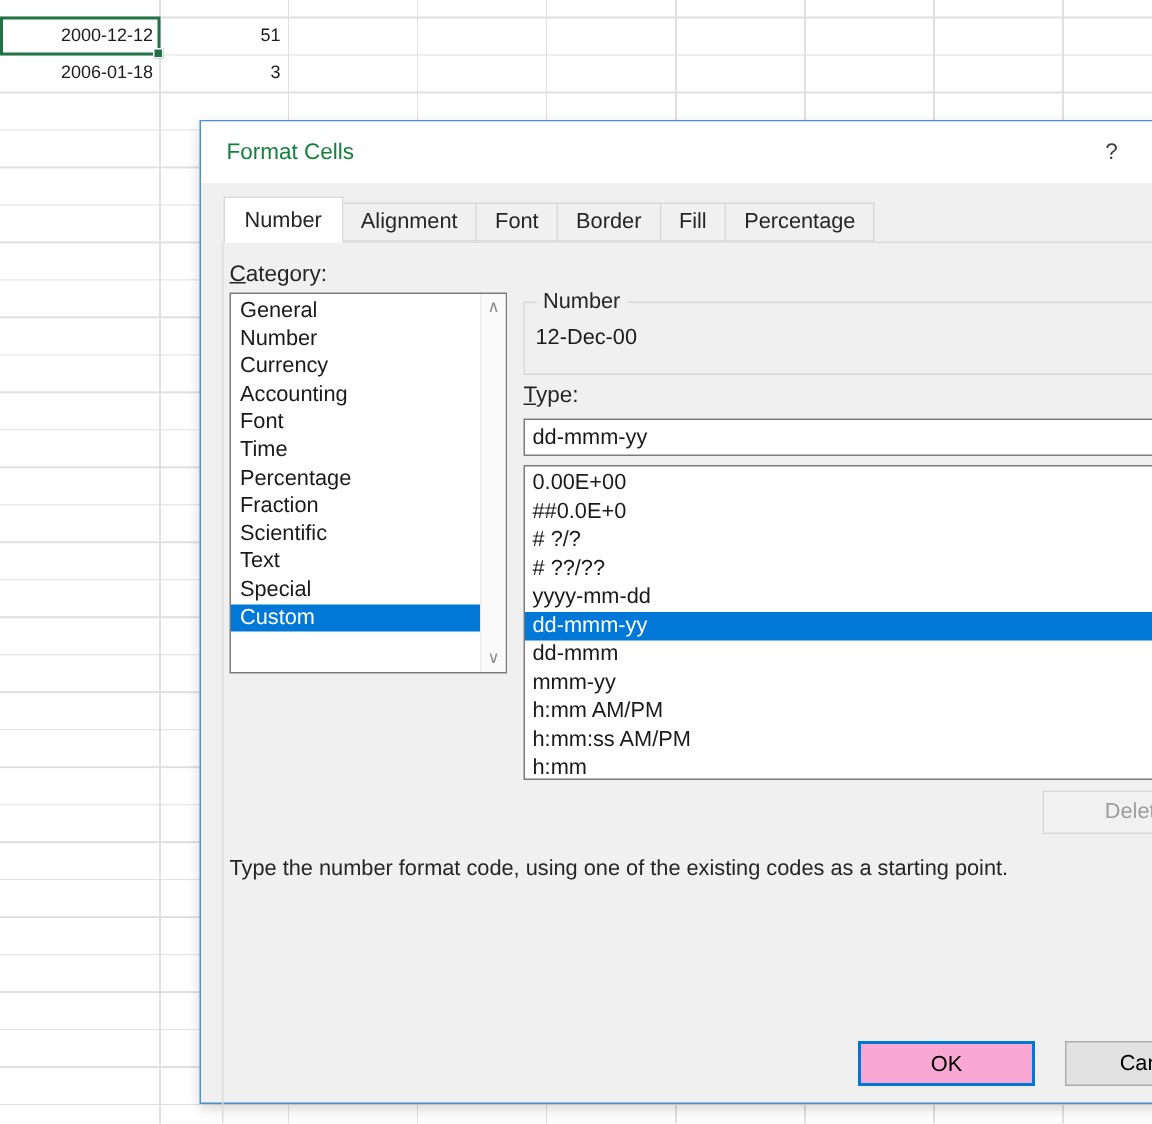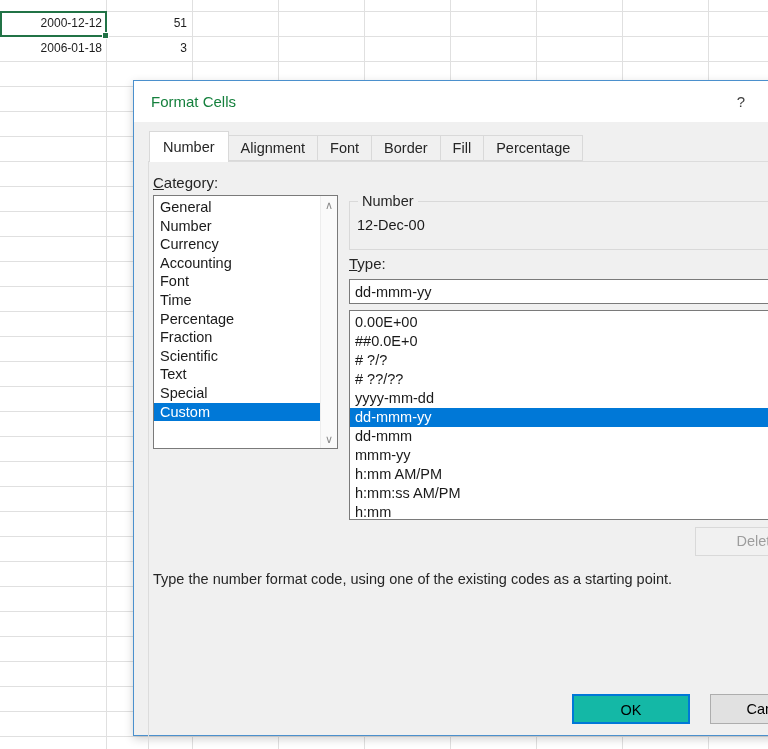--- a/index.html
+++ b/index.html
@@ -70,21 +70,21 @@
     font-family:"Liberation Sans",sans-serif;}
   #type-list{position:absolute;left:215px;top:229px;width:450px;height:210px;background:#fff;
     border:1px solid #7a7a7a;overflow:hidden;padding-top:2px;}
   .type-item{height:19px;line-height:19px;padding-left:5px;font-size:14.5px;color:#1a1a1a;white-space:nowrap;}
   .type-item.selected{background:var(--sel-blue);color:#fff;}
 
   .btn{position:absolute;height:30px;text-align:center;line-height:28px;font-size:14.5px;}
   #delete-btn{left:561px;top:446px;width:125px;height:29px;line-height:27px;
     background:#f1f1f1;border:1px solid #d9d9d9;color:#9d9d9d;}
   #note-text{position:absolute;left:19px;top:490px;width:610px;font-size:14.5px;color:#262626;}
-  #ok-btn{left:438px;top:613px;width:118px;background:#14b8a6;border:2px solid var(--sel-blue);color:#000;}
+  #ok-btn{left:438px;top:613px;width:118px;background:#f9a8d4;border:2px solid var(--sel-blue);color:#000;}
   #cancel-btn{left:576px;top:613px;width:118px;background:#e1e1e1;border:1px solid #adadad;color:#000;}
 </style>
 </head>
 <body>
 
 <div id="stage">
 
   <div id="sheet">
     <div class="cell" style="left:0;top:11px;width:102px;">2000-12-12</div>
     <div class="cell" style="left:107px;top:11px;width:80px;">51</div>

